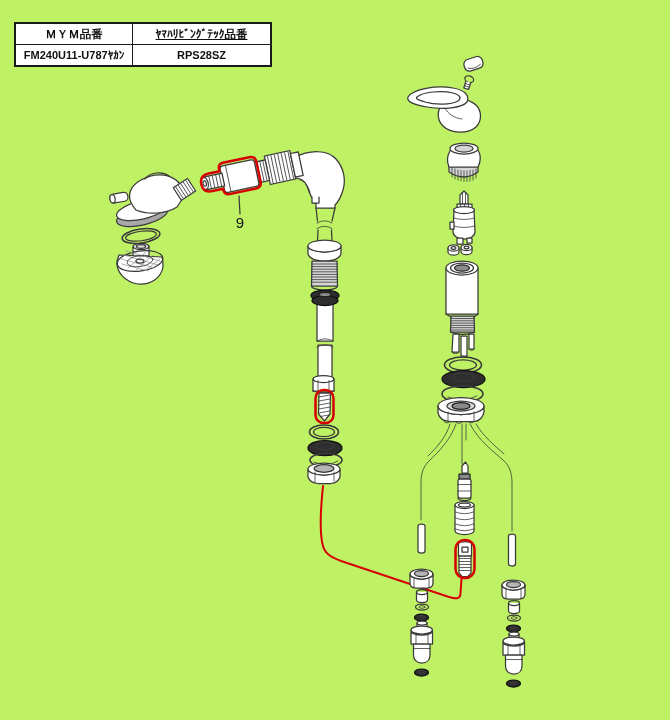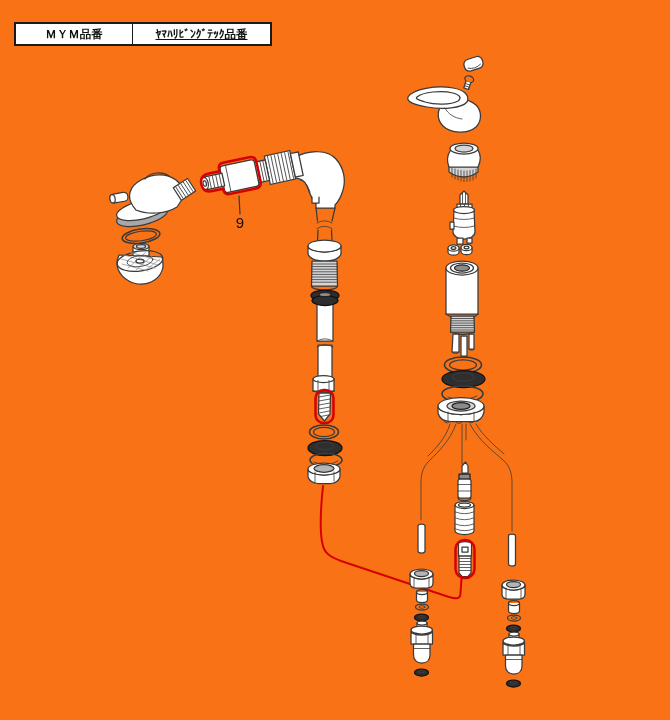--- a/index.html
+++ b/index.html
@@ -1,16 +1,16 @@
 <!DOCTYPE html>
 <html style="--red: #d60000; --line: #3a3a3a;"><head>
 <meta charset="utf-8">
 <style>
   html,body{margin:0;padding:0;background:#fff;}
-  .canvas{position:relative;width:670px;height:720px;background:#f97316;overflow:hidden;
+  .canvas{position:relative;width:670px;height:720px;background:#bef264;overflow:hidden;
           font-family:"Liberation Sans",sans-serif;}
   .parts-table{position:absolute;left:14px;top:22px;border-collapse:collapse;table-layout:fixed;
                border:2px solid #1a1a1a;color:#111;background:#fff;}
   .parts-table th,.parts-table td{border:1.5px solid #1a1a1a;text-align:center;height:20px;
                padding:0 2px;font:600 11px "Liberation Sans",sans-serif;white-space:nowrap;}
   .parts-table th{font-size:11.5px;font-weight:700;}
   .col-mym{width:112px;}  .col-yam{width:133px;text-decoration:underline;}
   svg.d{position:absolute;left:0;top:0;}
   .d path,.d ellipse,.d rect,.d line,.d circle{stroke:var(--line,#3a3a3a);stroke-width:1.25;
         fill:none;stroke-linecap:round;stroke-linejoin:round;}
@@ -24,20 +24,24 @@
 </head>
 <body>
 
 <div class="canvas">
 
   <table class="parts-table">
     <tbody>
         <tr>
       <th class="col-mym">ＭＹＭ品番</th>
       <th class="col-yam">ﾔﾏﾊﾘﾋﾞﾝｸﾞﾃｯｸ品番</th>
+    </tr>
+    <tr>
+      <td>FM240U11-U787ﾔｶﾝ</td>
+      <td>RPS28SZ</td>
     </tr>
   </tbody>
     </table>
 
   <svg class="d" width="670" height="720" viewBox="0 0 670 720">
 
     <g>
       <ellipse cx="142" cy="216" rx="26" ry="9" transform="rotate(-13 142 216)" class="mg"></ellipse>
       <ellipse cx="142" cy="210" rx="26" ry="9" transform="rotate(-13 142 210)" class="w"></ellipse>
       <path class="w" d="M133 206 C126 196 130 186 141 180 C153 173 167 173 176 180 C183 186 186 192 183 198 L177 207 C166 214 148 215 136 210 Z"></path>

